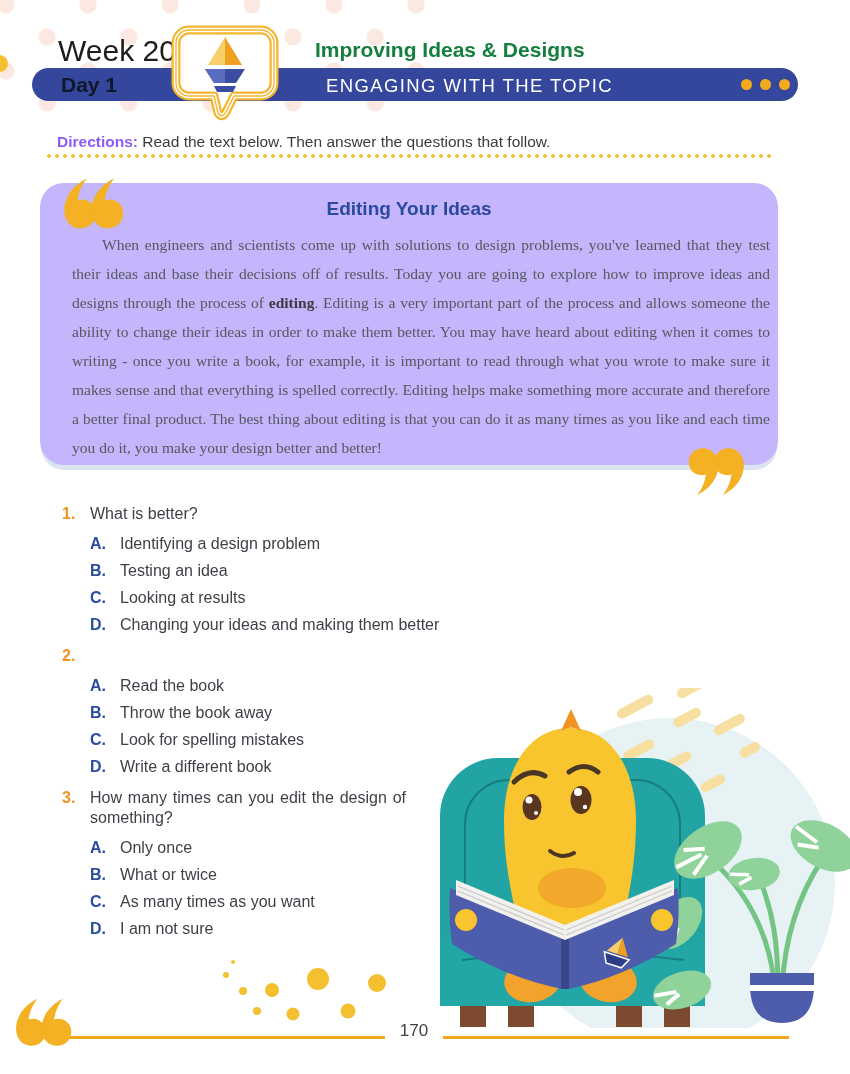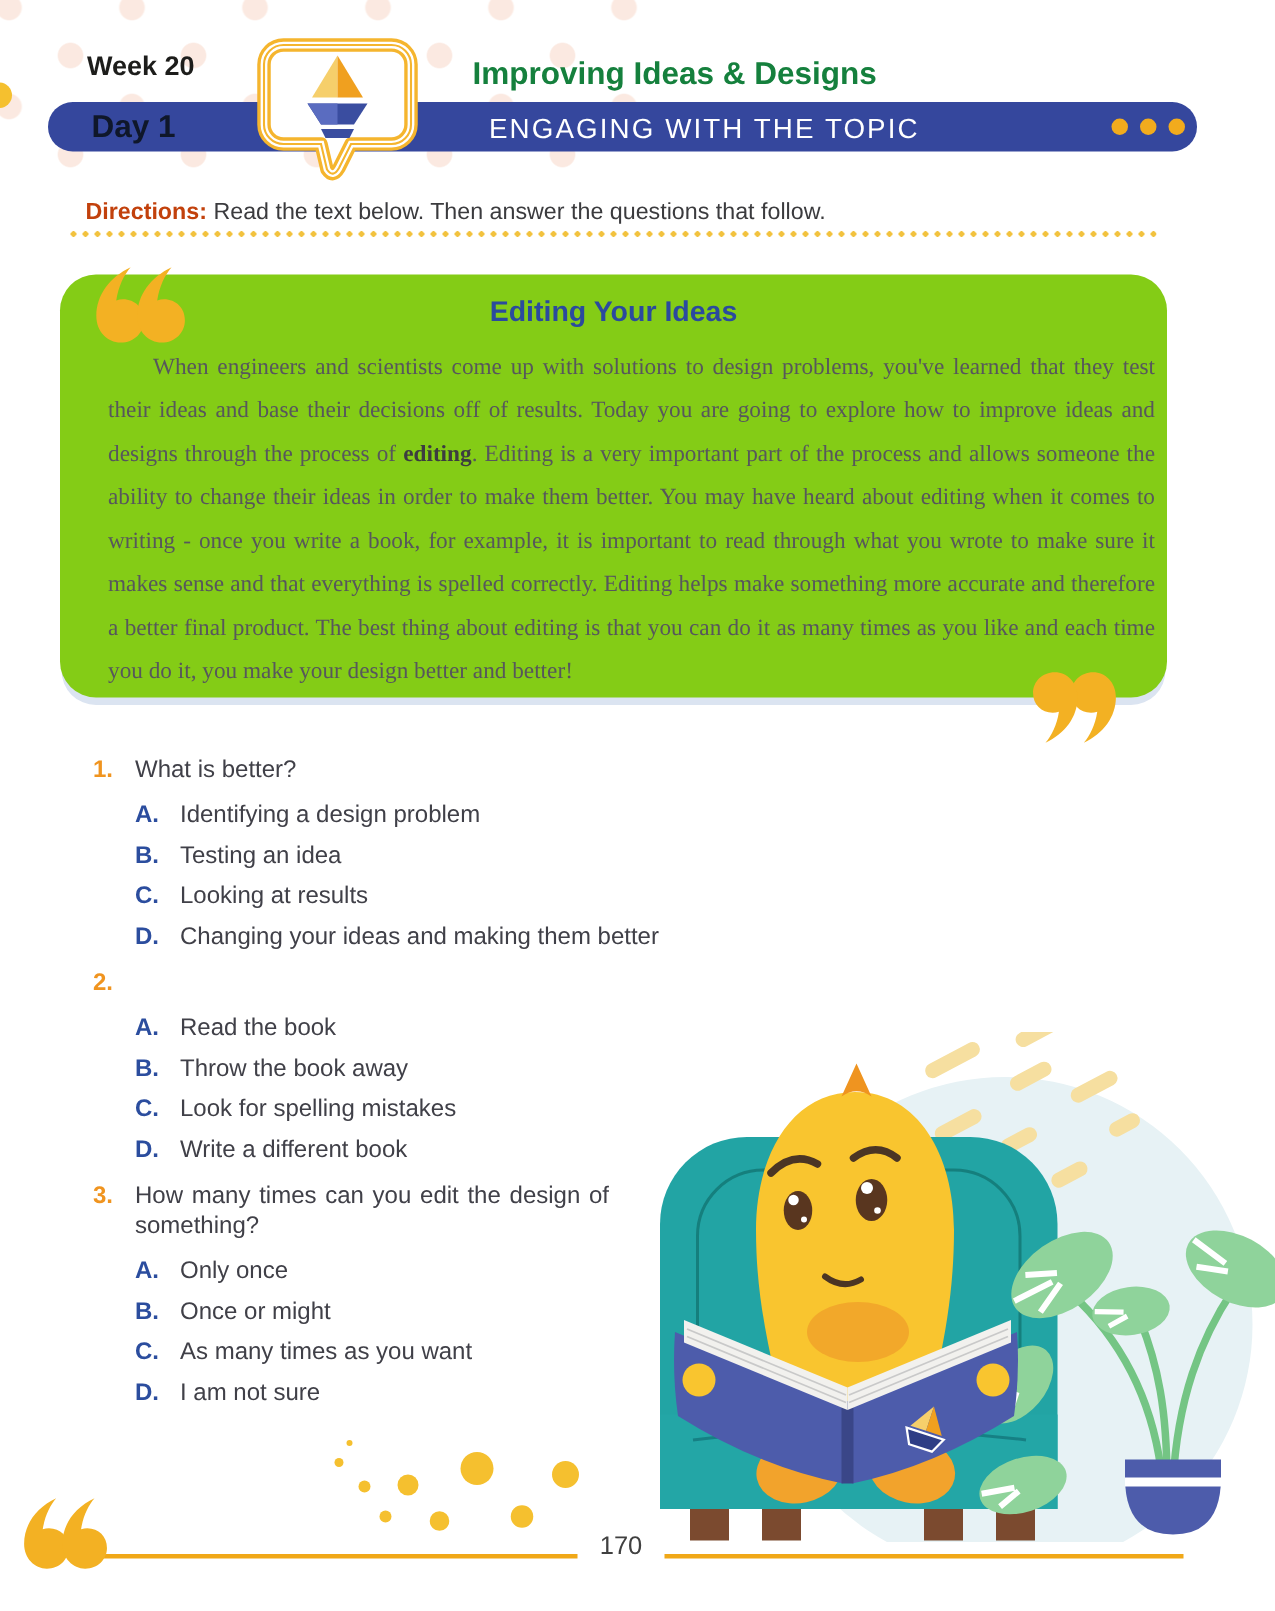--- a/index.html
+++ b/index.html
@@ -15,39 +15,39 @@
       radial-gradient(circle,#fbe9e1 0 8px,transparent 9px),
       radial-gradient(circle,#fbe9e1 0 8px,transparent 9px);
     background-size:82px 66px,82px 66px;
     background-position:6px 4px,47px 38px;
   }
   .edge-dot{position:absolute;left:-9px;top:55px;width:17px;height:17px;border-radius:50%;background:#f5c02f;}
   .banner{
     position:absolute;left:32px;top:68px;width:766px;height:33px;
     background:#35479d;border-radius:17px;z-index:1;
   }
-  .week-label{position:absolute;left:58px;top:34px;font-size:18px;font-weight:700;color:#1d1d1b;z-index:2;text-align:right;}
+  .week-label{position:absolute;left:58px;top:34px;font-size:30px;font-weight:400;color:#1d1d1b;z-index:2;text-align:right;}
   .day-label{position:absolute;left:61px;top:73px;font-size:21px;font-weight:700;color:#0f172a;z-index:2;}
   .bubble{position:absolute;left:171px;top:25px;width:108px;height:102px;z-index:3;}
   .main-title{position:absolute;left:305px;top:38px;font-size:21px;font-weight:800;color:#15803d;z-index:2;margin-left:10px;}
   .sub-title{position:absolute;left:305px;top:75px;font-size:18.5px;font-weight:400;letter-spacing:1.4px;color:#ffffff;z-index:2;margin-left:21px;}
   .banner-dots{position:absolute;left:741px;top:79px;display:flex;gap:8px;z-index:2;}
   .banner-dots span{width:11px;height:11px;border-radius:50%;background:#f2ab1d;}
   
   .directions{position:absolute;left:57px;top:133px;font-size:15.5px;color:#3b3b3e;z-index:2;}
-  .directions b{color:#c2410c;}
+  .directions b{color:#8b5cf6;}
   .dotted-line{
     position:absolute;left:45px;top:154px;width:726px;height:4px;z-index:2;
     background-image:radial-gradient(circle,#f2c23e 0 1.7px,transparent 2px);
     background-size:8px 4px;background-repeat:repeat-x;
   }
   
   .passage-box{
     position:absolute;left:40px;top:183px;width:738px;height:282px;
-    background:#84cc16;border-radius:24px;z-index:1;
+    background:#c4b5fd;border-radius:24px;z-index:1;
     box-shadow:0 6px 0 -1px #dbe4f1;
   }
   .passage-title{
     position:absolute;left:0;top:15px;width:100%;text-align:center;
     font-size:19px;font-weight:800;color:#2b4a9e;
   }
   .passage-text{
     position:absolute;left:32px;top:47px;width:698px;
     font-size:15.5px;line-height:29px;color:#57575c;
     text-align:justify;text-indent:30px;font-family:Liberation Serif, serif;
@@ -182,21 +182,21 @@
       <span class="q-num">3.</span>
       <span class="q-text">How many times can you edit the design of something?</span>
     </div>
     <div class="options">
       <div class="option">
           <span class="opt-letter">A.</span>
           <span>Only once</span>
         </div>
       <div class="option">
           <span class="opt-letter">B.</span>
-          <span>Once or might</span>
+          <span>What or twice</span>
         </div>
       <div class="option">
           <span class="opt-letter">C.</span>
           <span>As many times as you want</span>
         </div>
       <div class="option">
           <span class="opt-letter">D.</span>
           <span>I am not sure</span>
         </div>
     </div>

